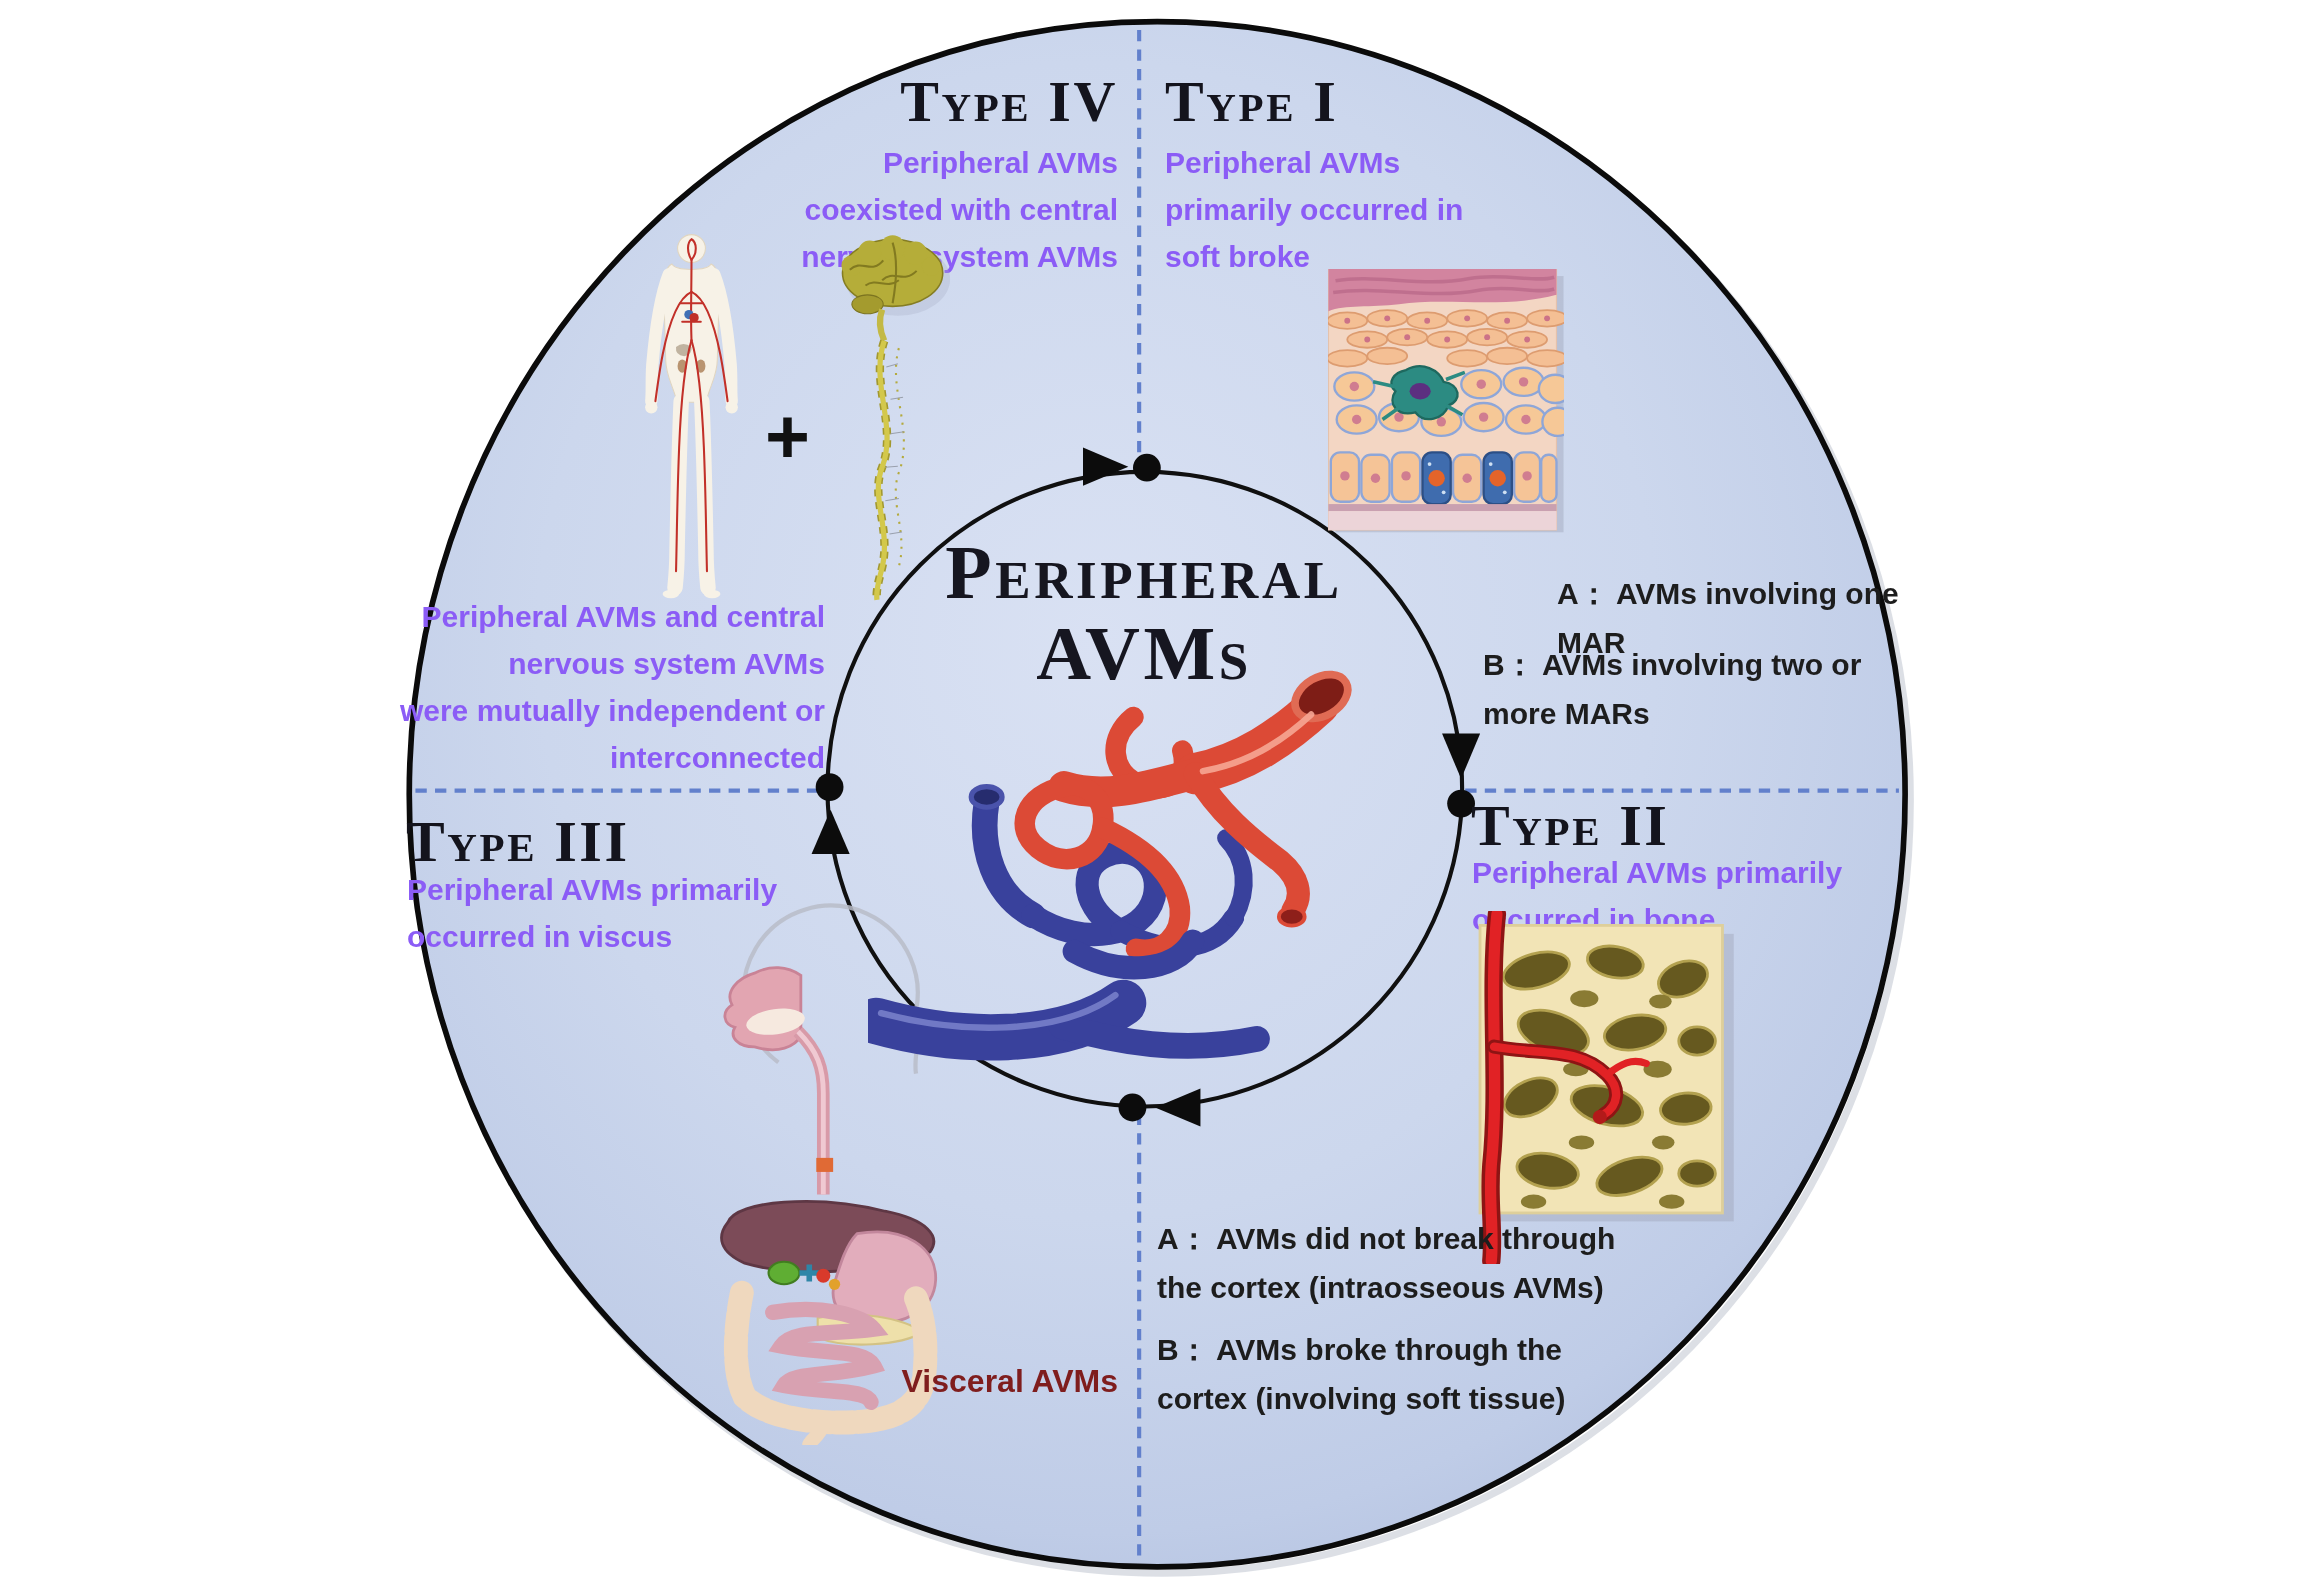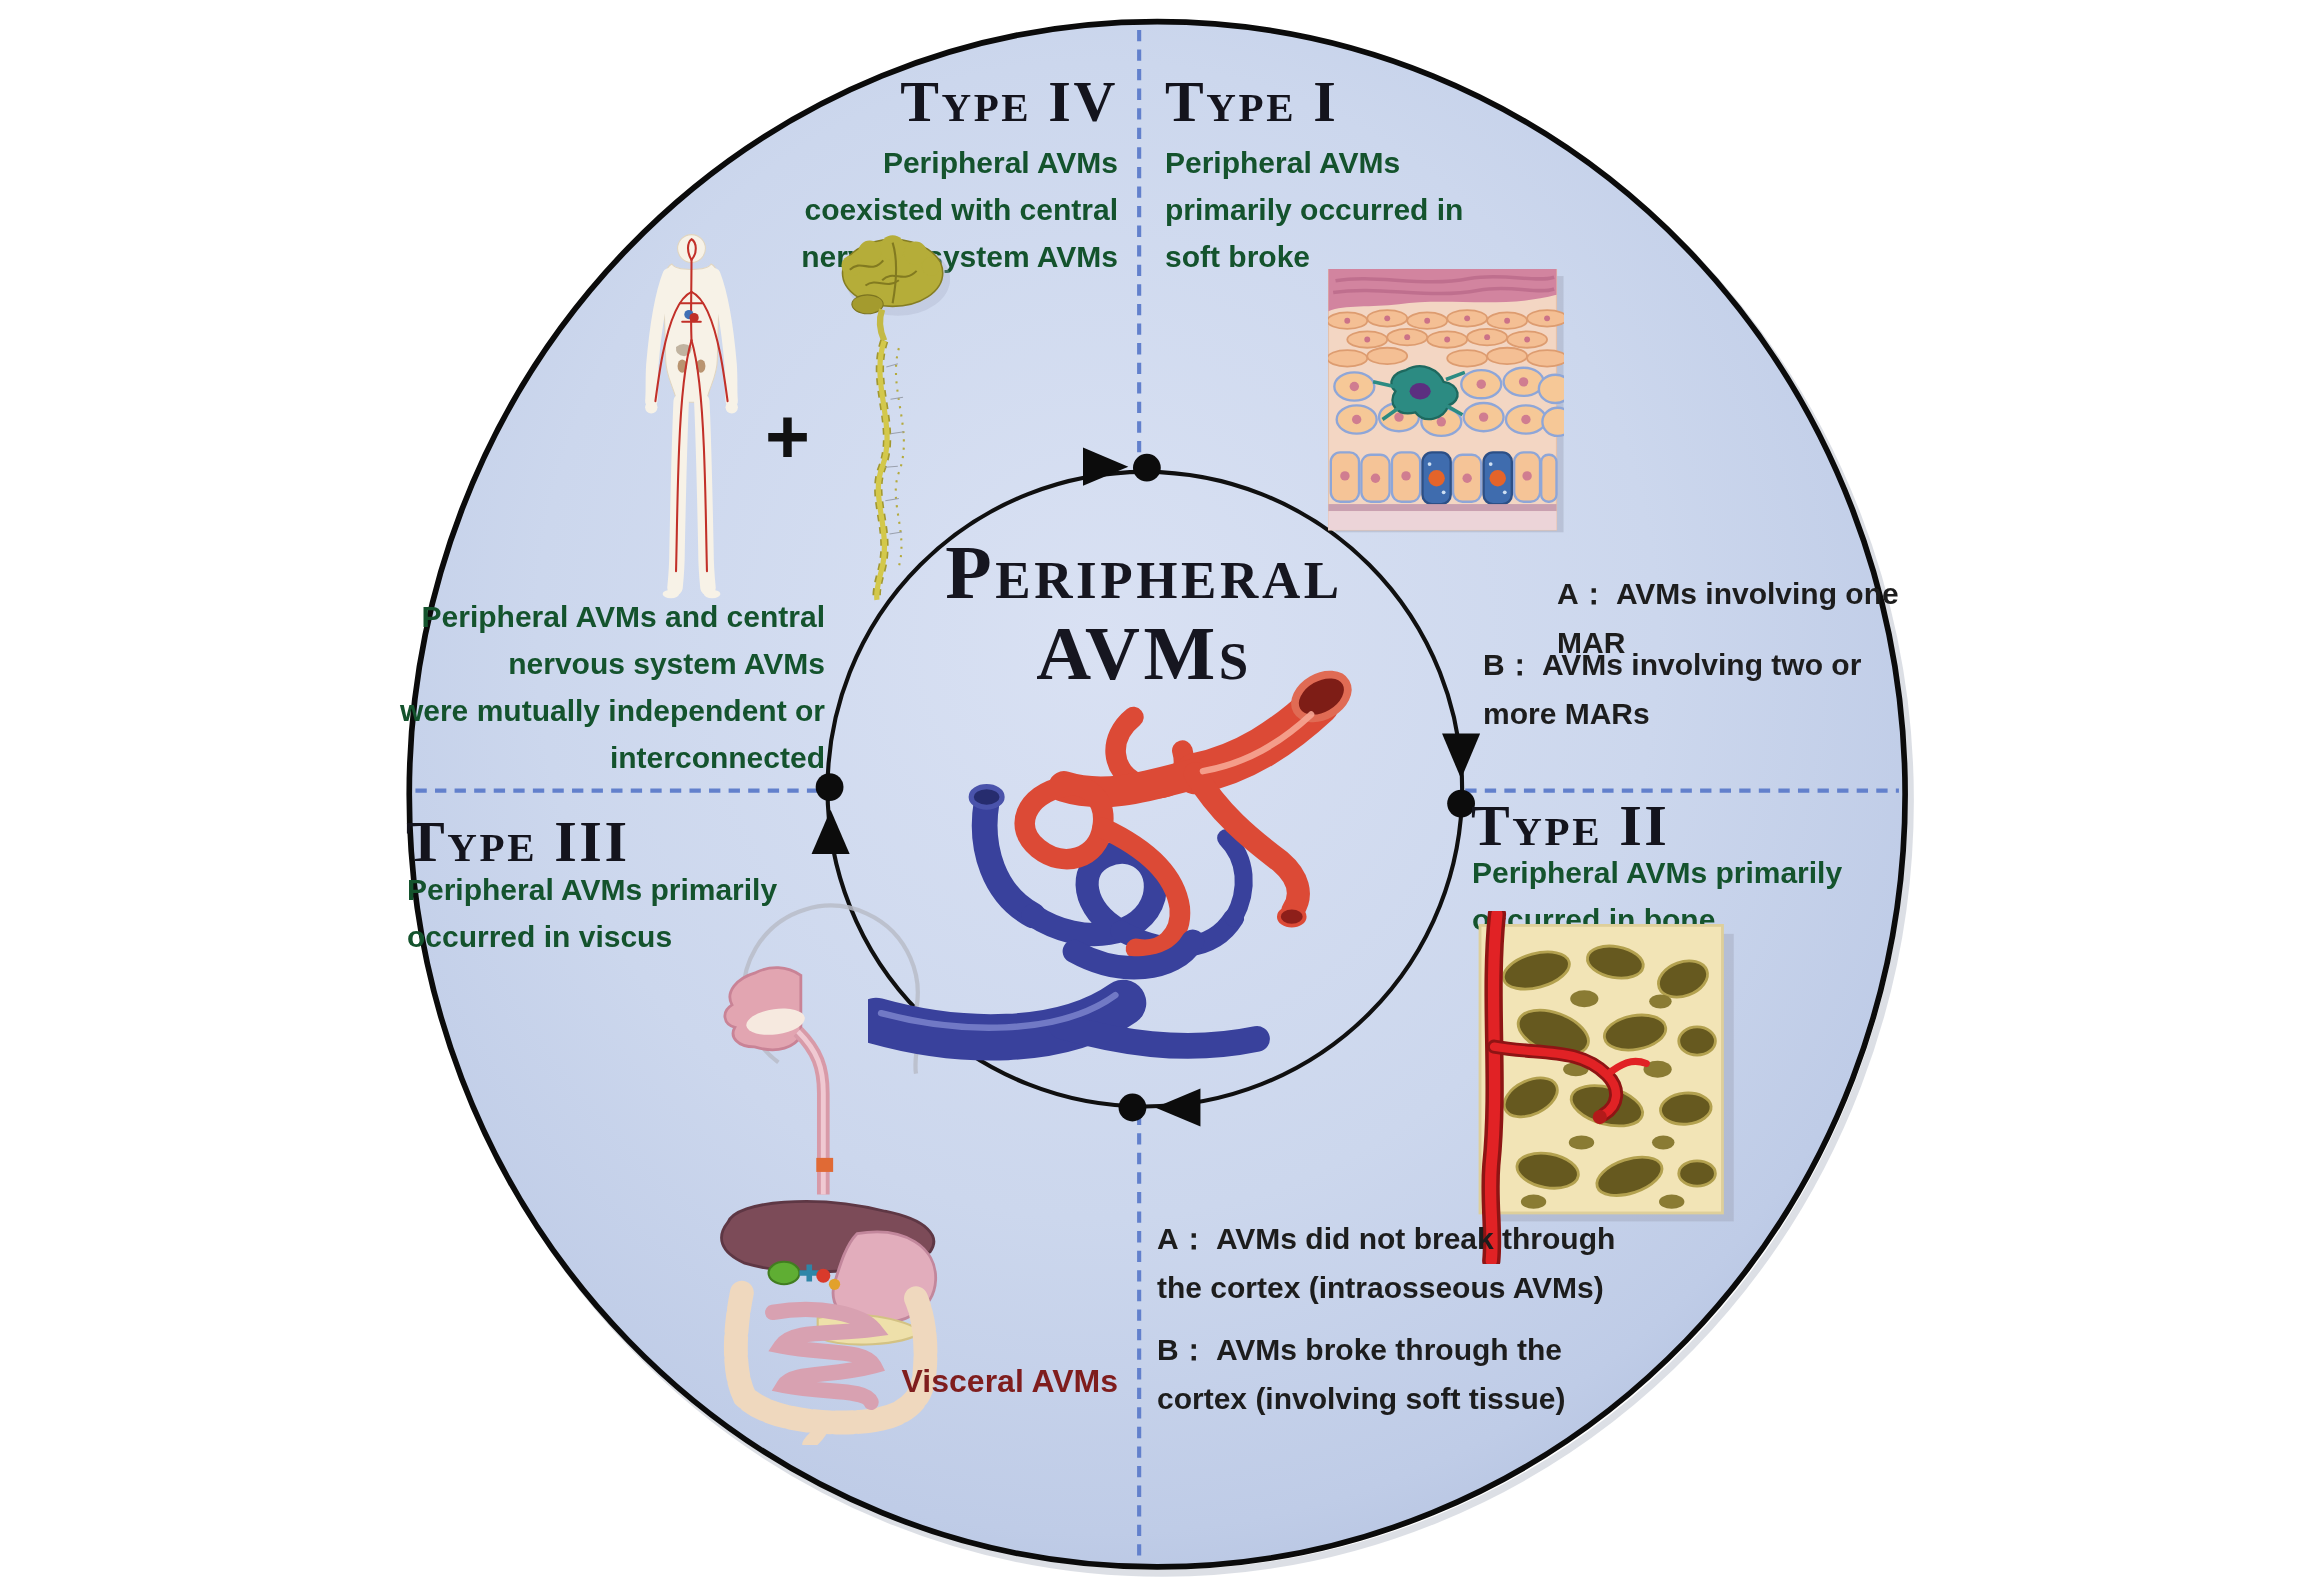--- a/index.html
+++ b/index.html
@@ -16,21 +16,21 @@
     font-size:58px;
     letter-spacing:2.6px;
     color:#14141d;
     line-height:1;
     white-space:nowrap;
   }
   .body-txt{
     font-weight:700;
     font-size:30px;
     line-height:47px;
-    color:#14532d;
+    color:#8b5cf6;
     letter-spacing:0px;
   }
   .item-txt{
     font-weight:700;
     font-size:30px;
     line-height:49px;
     color:#1d1d1d;
   }
   .center-title{
     font-family:Liberation Serif, serif;

